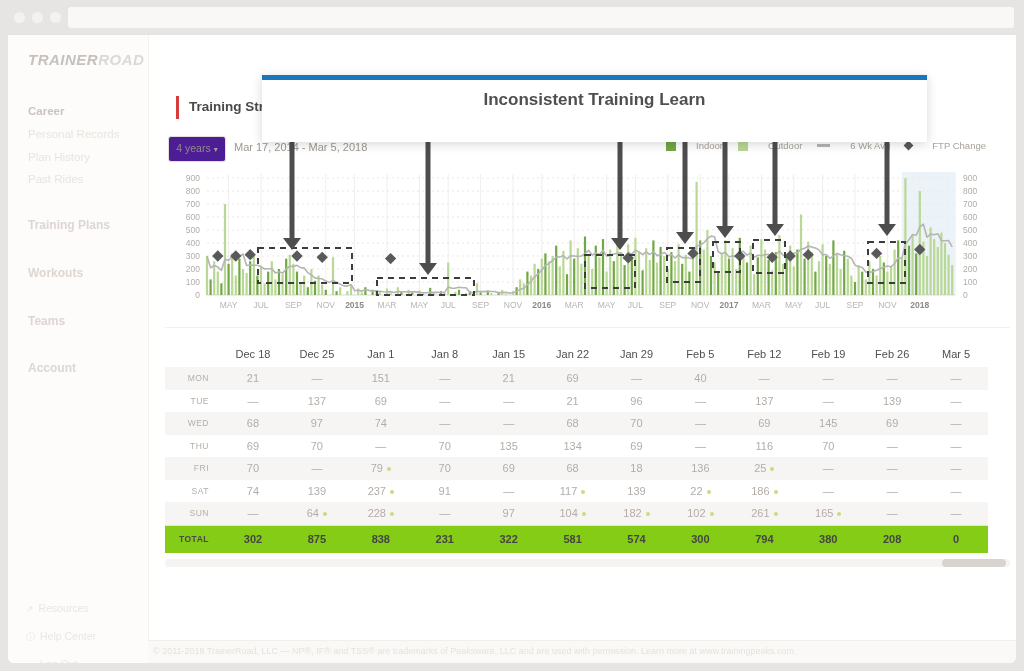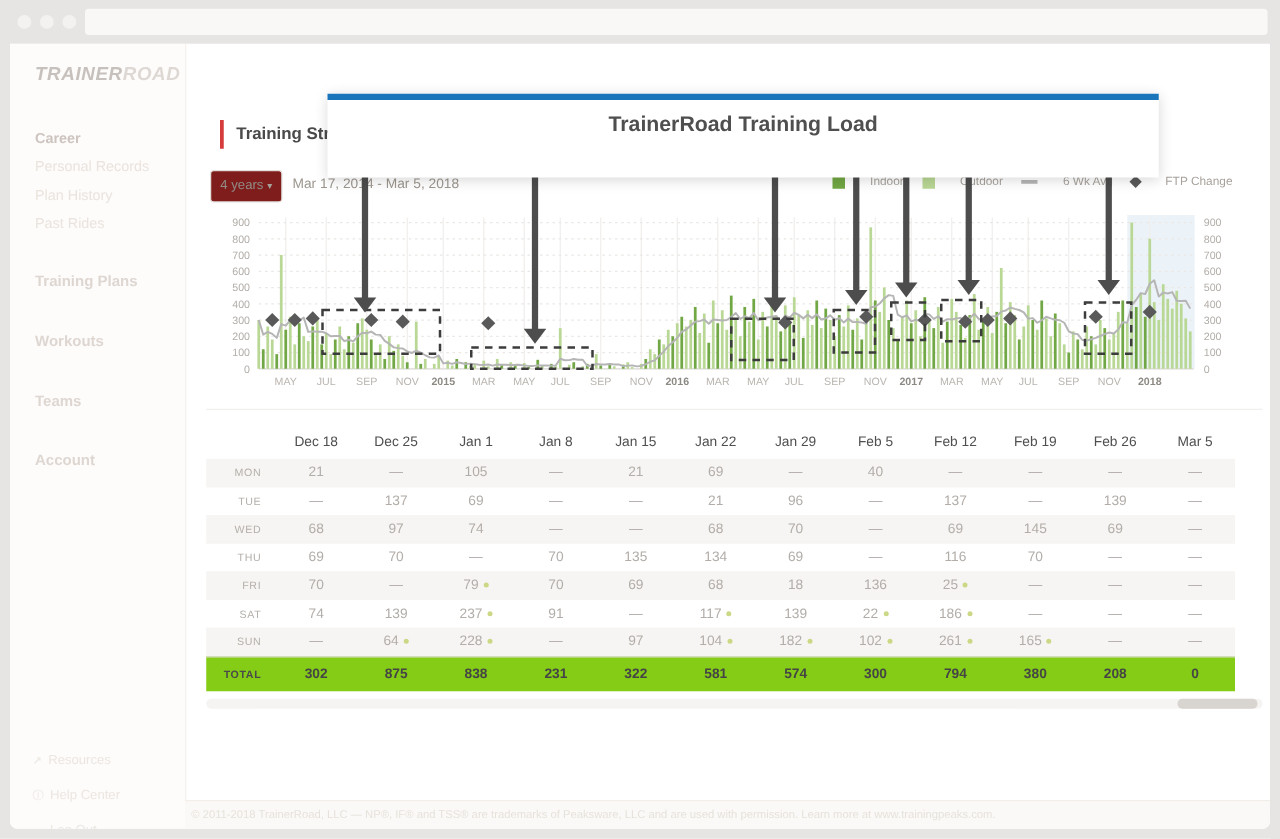--- a/index.html
+++ b/index.html
@@ -24,21 +24,21 @@
   .nav-item{position:absolute;left:20px;font-size:11.5px;white-space:nowrap;cursor:default;}
   .nav-active{font-weight:bold;color:#cdc3bf;}
   .nav-sub{color:#eae3de;}
   .nav-section{font-weight:bold;color:#ded6d1;font-size:12px;}
   .side-foot{position:absolute;left:18px;font-size:10.5px;color:#ece6e1;white-space:nowrap;}
   .side-foot .ic{margin-right:5px;font-size:9px;}
   
   .accent-bar{position:absolute;left:168px;top:61px;width:3px;height:23px;}
   .page-title{position:absolute;left:181px;top:64px;font-size:13.5px;font-weight:bold;color:#4a4a4a;}
   .range-btn{position:absolute;left:160px;top:101px;width:56px;height:24px;border:1px solid #e3e0dc;border-radius:3px;
-    background:#7f1d1d;font-size:10.5px;color:#918c86;text-align:center;line-height:23px;cursor:pointer;}
+    background:#4c1d95;font-size:10.5px;color:#918c86;text-align:center;line-height:23px;cursor:pointer;}
   .range-btn .caret{font-size:8px;margin-left:3px;color:#a5a09a;}
   .date-range{position:absolute;left:226px;top:106px;font-size:11px;color:#9d978f;}
   
   .legend{position:absolute;top:105px;right:30px;display:flex;align-items:center;gap:15px;font-size:9.5px;color:#a8a29c;}
   .legend-item{display:flex;align-items:center;gap:20px;cursor:pointer;}
   .sw-sq{width:10px;height:10px;display:inline-block;}
   .sw-line{width:13px;height:3px;display:inline-block;}
   .sw-diamond{width:7px;height:7px;display:inline-block;transform:rotate(45deg);}
   
   .callout{position:absolute;left:254px;top:40px;width:665px;height:62px;background:#fff;
@@ -435,21 +435,21 @@
       <polygon points="526,94 544,94 535,106" fill="#4d4d4d"></polygon>
       <line x1="575" x2="575" y1="2" y2="89" stroke="#4d4d4d" stroke-width="5"></line>
       <polygon points="566,88 584,88 575,100" fill="#4d4d4d"></polygon>
       <line x1="625" x2="625" y1="2" y2="87" stroke="#4d4d4d" stroke-width="5"></line>
       <polygon points="616,86 634,86 625,98" fill="#4d4d4d"></polygon>
       <line x1="737" x2="737" y1="2" y2="87" stroke="#4d4d4d" stroke-width="5"></line>
       <polygon points="728,86 746,86 737,98" fill="#4d4d4d"></polygon>
     </svg>
 
   <div class="callout" id="callout" style="border-top-color: rgb(27, 117, 187);">
-    <div class="callout-title">TrainerRoad Training Load</div>
+    <div class="callout-title">Inconsistent Training Learn</div>
   </div>
 
   <div class="chart-divider"></div>
 
   <div class="tss-table" id="tss-table">
       <div class="trow thead">
         <div class="tlabel"></div>
         <div class="tcell">Dec 18</div>
         <div class="tcell">Dec 25</div>
         <div class="tcell">Jan 1</div>
@@ -460,21 +460,21 @@
         <div class="tcell">Feb 5</div>
         <div class="tcell">Feb 12</div>
         <div class="tcell">Feb 19</div>
         <div class="tcell">Feb 26</div>
         <div class="tcell">Mar 5</div>
       </div>
       <div class="trow striped">
         <div class="tlabel">MON</div>
         <div class="tcell">21</div>
         <div class="tcell">—</div>
-        <div class="tcell">105</div>
+        <div class="tcell">151</div>
         <div class="tcell">—</div>
         <div class="tcell">21</div>
         <div class="tcell">69</div>
         <div class="tcell">—</div>
         <div class="tcell">40</div>
         <div class="tcell">—</div>
         <div class="tcell">—</div>
         <div class="tcell">—</div>
         <div class="tcell">—</div>
       </div>

